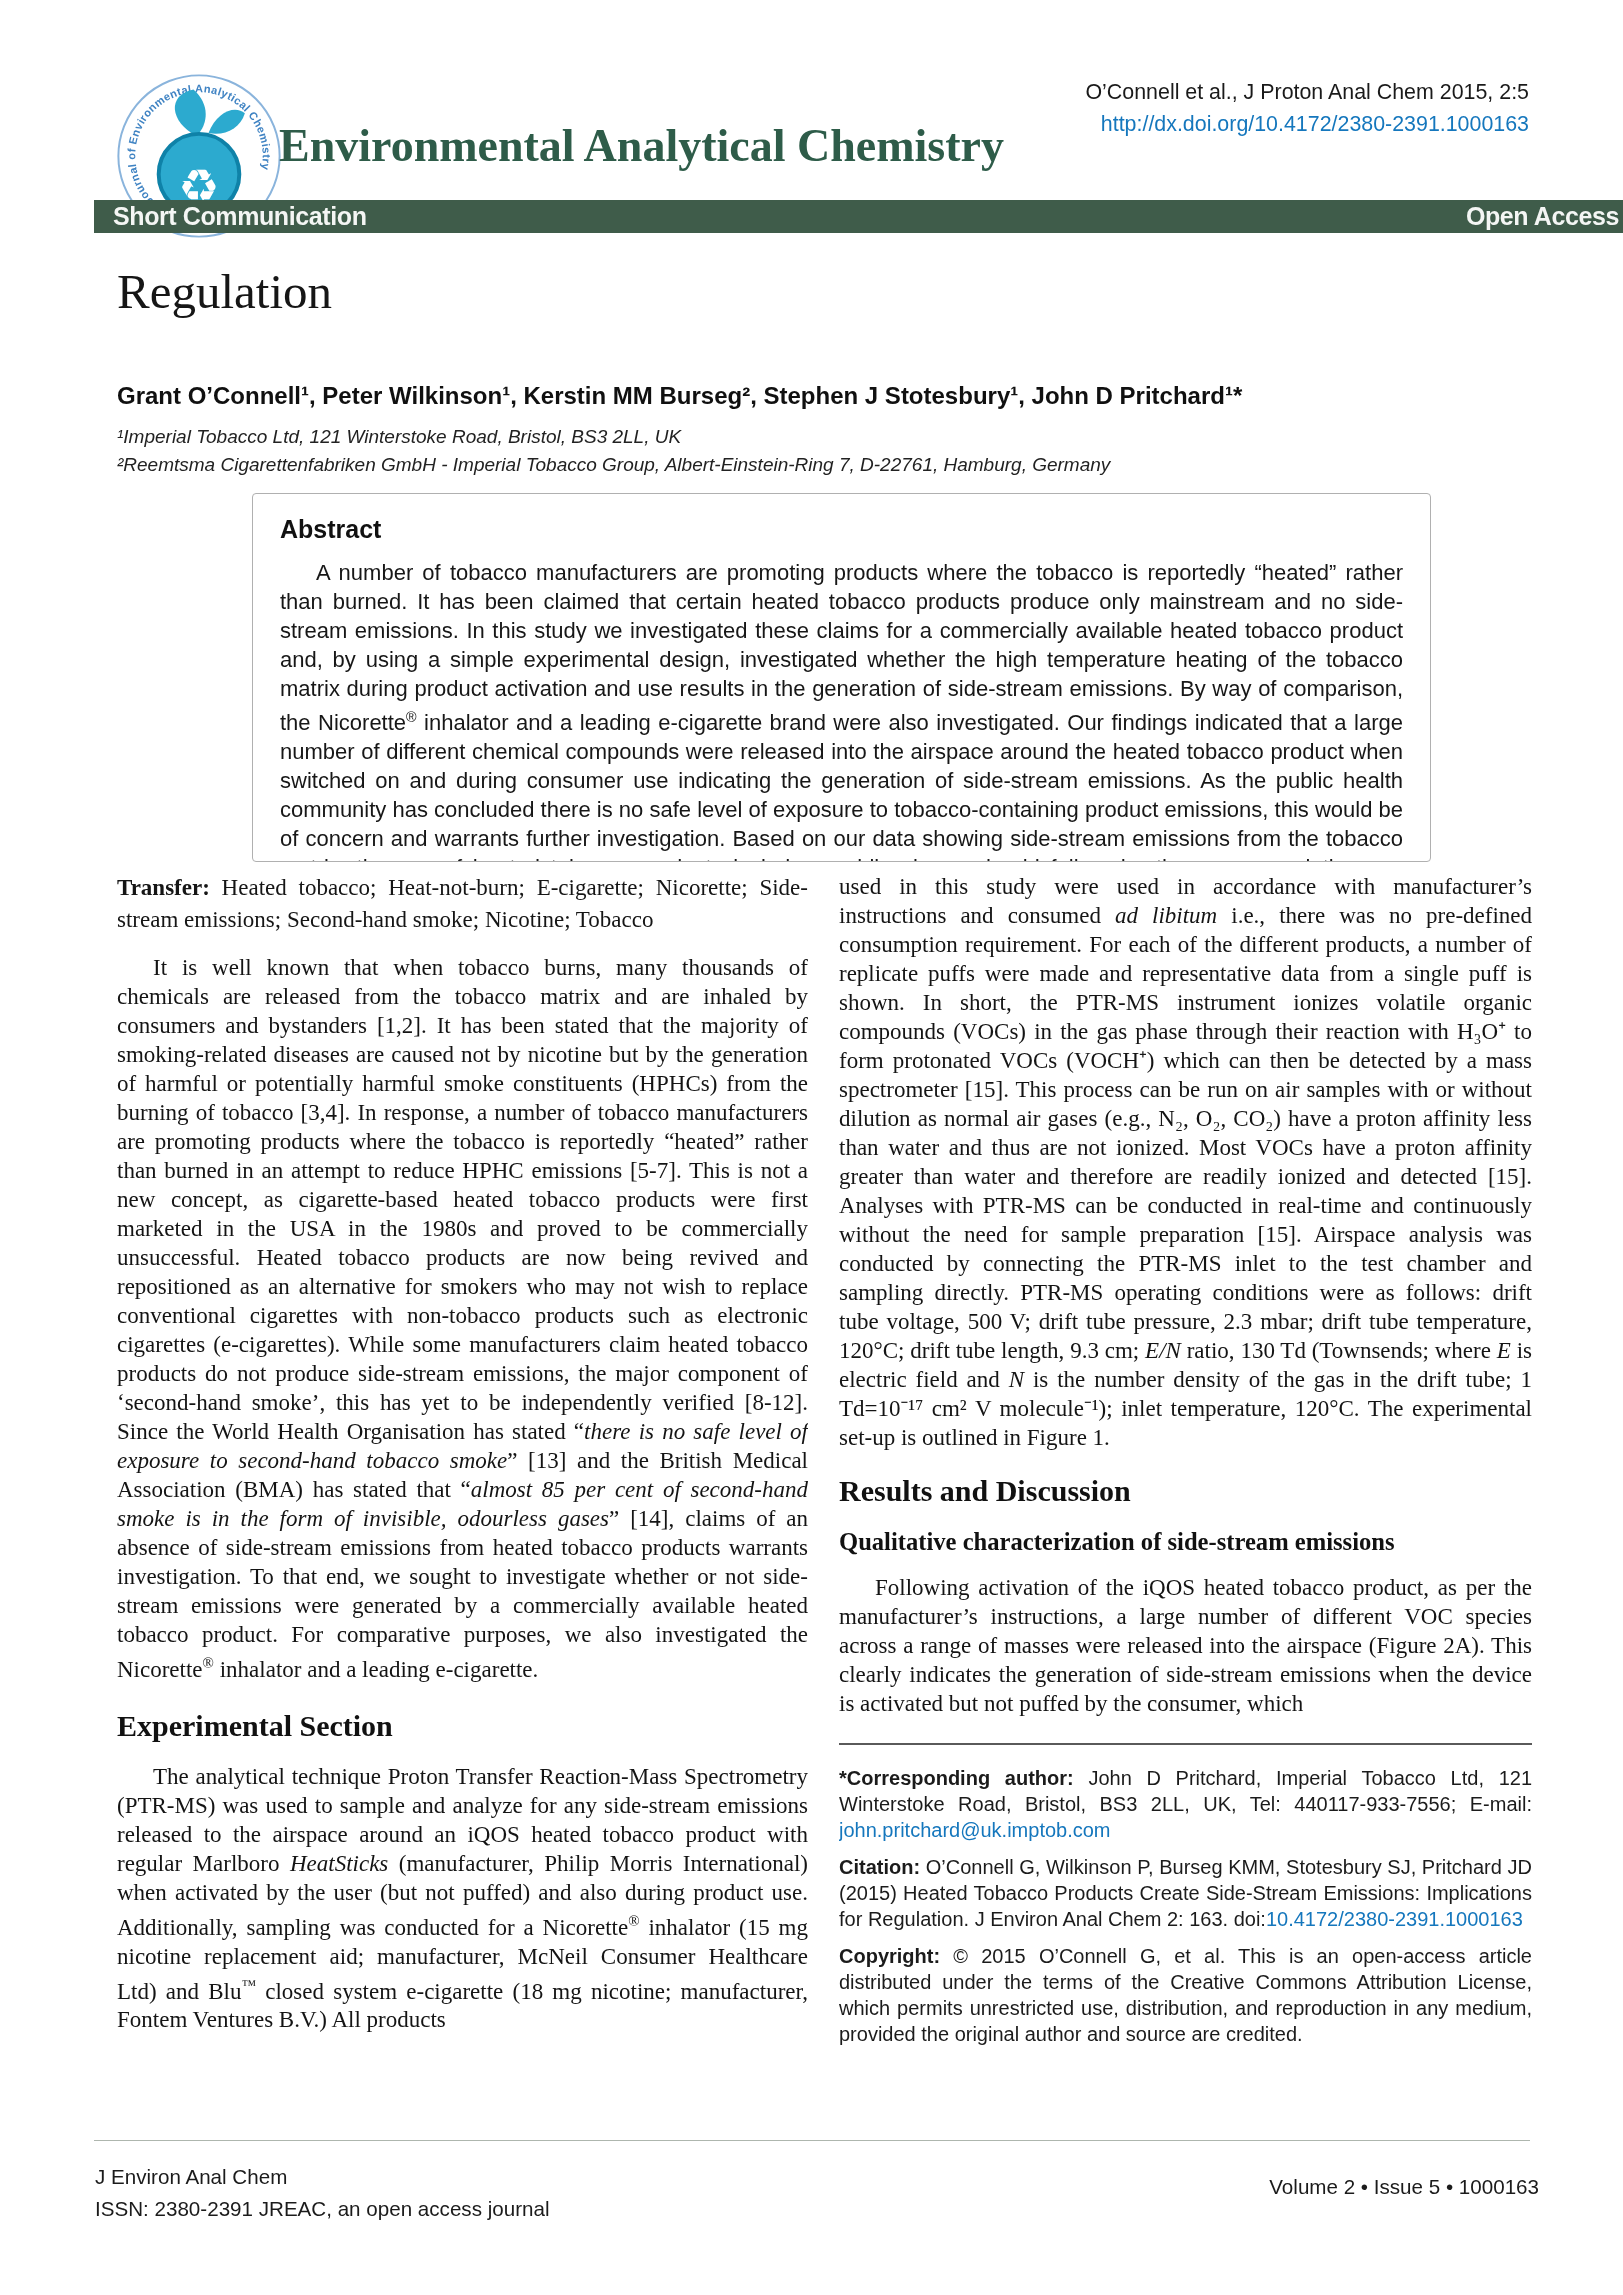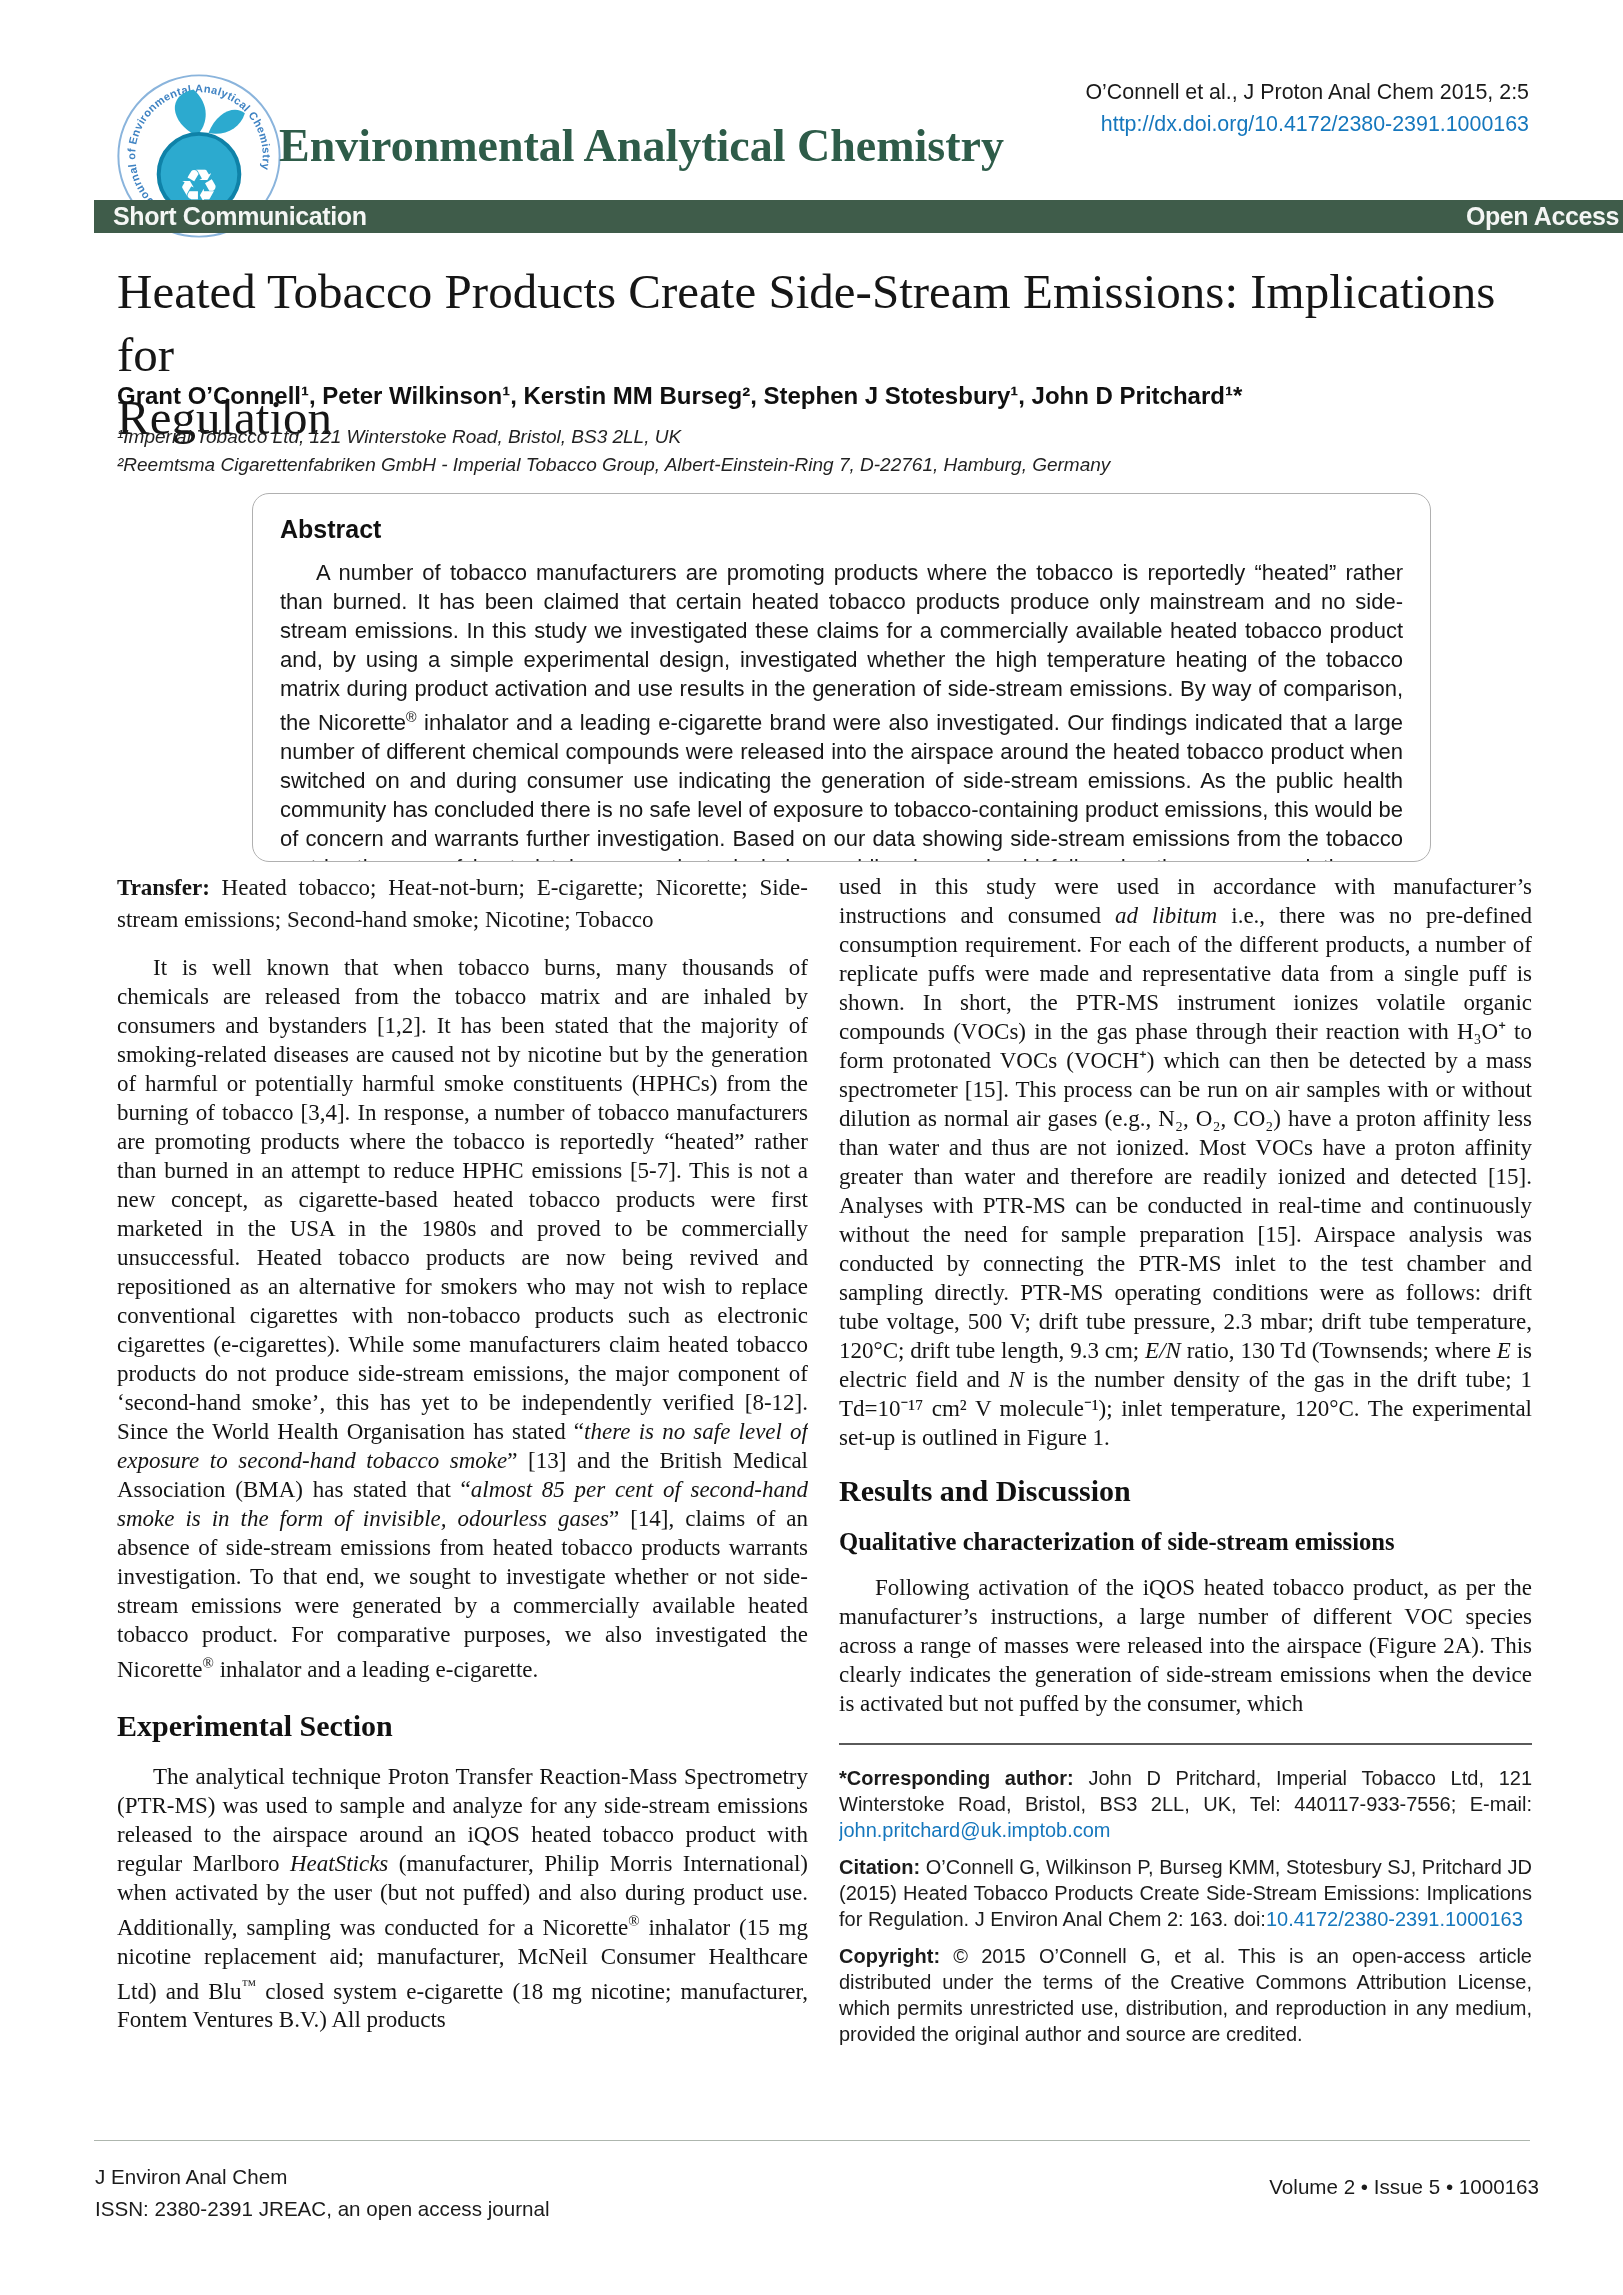--- a/index.html
+++ b/index.html
@@ -21,21 +21,21 @@
   
   .article-title{position:absolute;left:117px;top:260px;width:1414px;
         font-size:49px;line-height:63px;font-weight:normal;color:#161616;}
   .authors{position:absolute;left:117px;top:382px;font-family:"Liberation Sans",sans-serif;
         font-weight:bold;font-size:24px;color:#101010;}
   .affils{position:absolute;left:117px;top:423px;font-family:"Liberation Sans",sans-serif;
         font-style:italic;font-size:19px;line-height:28px;color:#222;}
 
   
   .abstract-box{position:absolute;left:252px;top:493px;width:1179px;height:369px;box-sizing:border-box;
-        border:1.6px solid var(--box-border);border-radius:17px;padding:20.6px 27px 0 27px;overflow:hidden;}
+        border:1.6px solid var(--box-border);border-radius:4px;padding:20.6px 27px 0 27px;overflow:hidden;}
   .abstract-box h3{margin:0 0 14.3px 0;font-family:"Liberation Sans",sans-serif;font-size:25px;color:#111;}
   .abstract-text{margin:0;font-family:"Liberation Sans",sans-serif;font-size:22px;line-height:29px;
         text-align:justify;text-indent:36px;color:#171717;}
 
   
   .col{position:absolute;top:872px;width:691px;height:1265px;overflow:hidden;}
   .col-left{left:117px;}
   .col-right{left:839px;width:693px;}
   .kw{margin:0 0 17.4px 0;font-size:23px;line-height:32px;text-align:justify;}
   h2.sec{margin:20.6px 0 19px 0;font-size:30px;line-height:35px;font-weight:bold;color:#111;}
@@ -80,21 +80,20 @@
     <div>O’Connell et al., J Proton Anal Chem 2015, 2:5</div>
     <div><a href="#" class="link">http://dx.doi.org/10.4172/2380-2391.1000163</a></div>
   </div>
 
   <div class="band">
     <span>Short Communication</span>
     <span>Open Access</span>
   </div>
 
   <div class="article-title">
-    <div>Heated Tobacco Products Create Side-Stream Emissions: Implications for</div>
     <div>Regulation</div>
   </div>
   <div class="authors">Grant O’Connell¹, Peter Wilkinson¹, Kerstin MM Burseg², Stephen J Stotesbury¹, John D Pritchard¹*</div>
   <div class="affils">
     <div>¹Imperial Tobacco Ltd, 121 Winterstoke Road, Bristol, BS3 2LL, UK</div>
     <div>²Reemtsma Cigarettenfabriken GmbH - Imperial Tobacco Group, Albert-Einstein-Ring 7, D-22761, Hamburg, Germany</div>
   </div>
 
   <div class="abstract-box">
     <h3>Abstract</h3>

